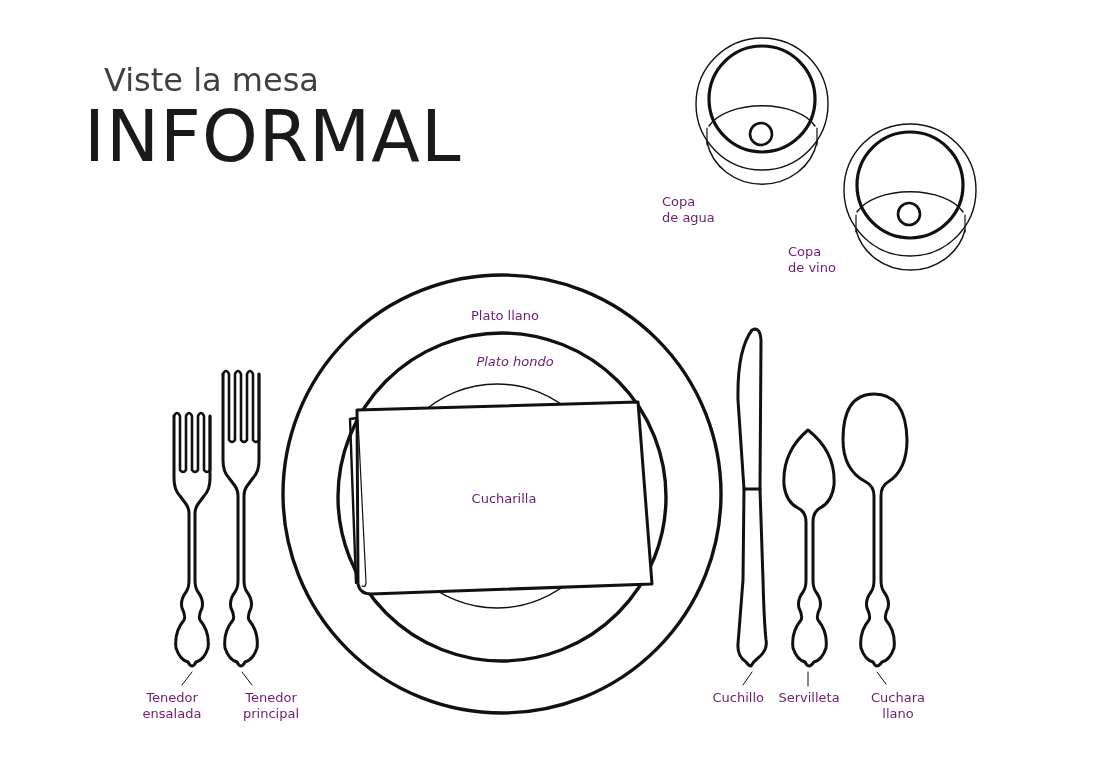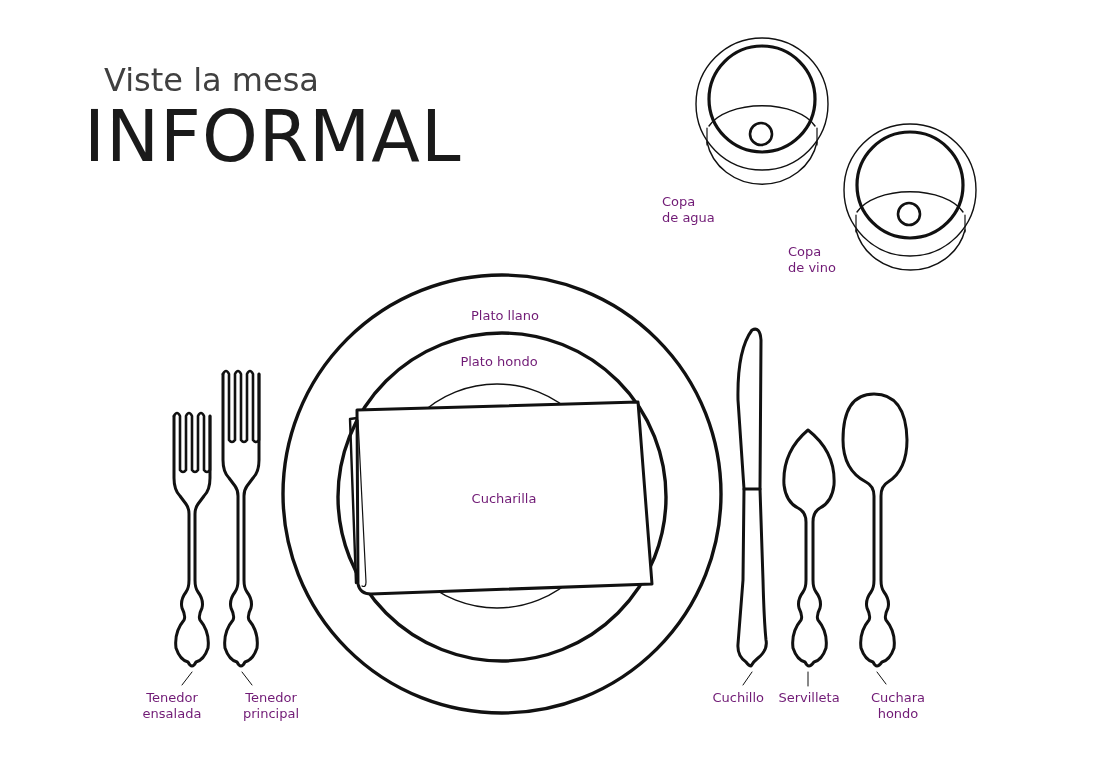--- a/index.html
+++ b/index.html
@@ -107,33 +107,33 @@
 <div class="lbl" style="left:662px; top:194px;">
   <div>Copa</div>
   <div>de agua</div>
 </div>
 <div class="lbl" style="left:788px; top:244px;">
   <div>Copa</div>
   <div>de vino</div>
 </div>
 
 <div class="lbl center" style="left:452px; top:300px; width:106px;margin-top:8px;">Plato llano</div>
-<div class="lbl center" style="left:444px; top:354px; width:110px;">Plato hondo</div>
+<div class="lbl center" style="left:460px; top:354px; width:110px;font-style:italic;">Plato hondo</div>
 <div class="lbl center" style="left:454px; top:491px; width:100px;">Cucharilla</div>
 
 <div class="lbl center" style="left:132px; top:690px; width:80px;">
   <div>Tenedor</div>
   <div>ensalada</div>
 </div>
 <div class="lbl center" style="left:231px; top:690px; width:80px;">
   <div>Tenedor</div>
   <div>principal</div>
 </div>
 <div class="lbl center" style="left:694px; top:690px; width:70px;text-align:right;">
   <div>Cuchillo</div>
 </div>
 <div class="lbl center" style="left:770px; top:690px; width:78px;">
   <div>Servilleta</div>
 </div>
 <div class="lbl center" style="left:862px; top:690px; width:72px;">
   <div>Cuchara</div>
-  <div>hondo</div>
+  <div>llano</div>
 </div>
 
 </body></html>

